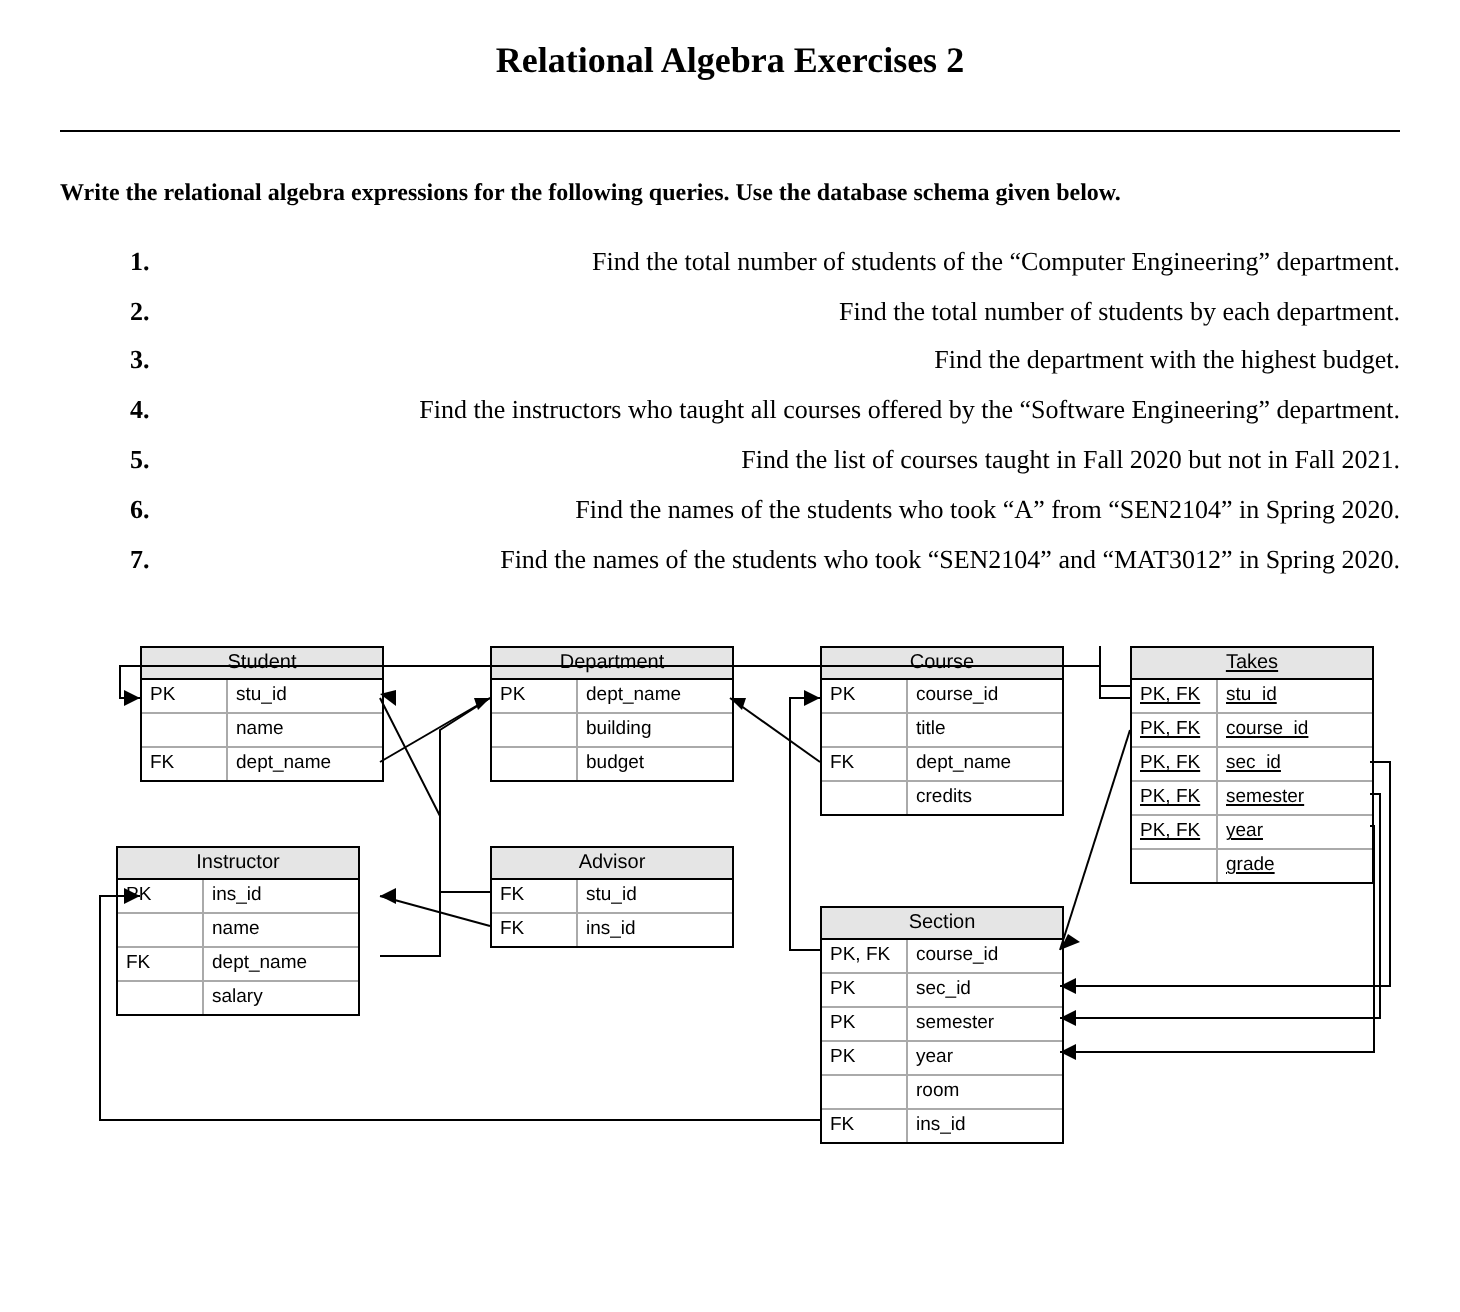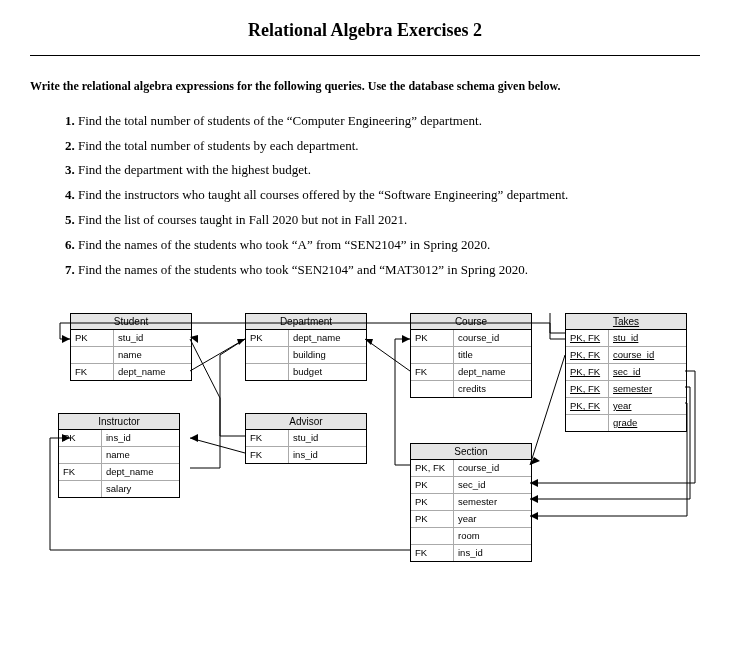--- a/index.html
+++ b/index.html
@@ -8,21 +8,21 @@
     font-family: "Times New Roman", Times, serif;
     background: #fff;
     color: #000;
     width: 730px;
     box-sizing: border-box;
   }
   .title {
     text-align: center;
     font-weight: bold;
     font-size: 18px;
-    margin-bottom: 14px;
+    margin-bottom: 24px;
   }
   .hr {
     border: none;
     border-top: 1px solid #000;
     margin-bottom: 22px;
   }
   .prompt {
     font-weight: bold;
     font-size: 12px;
     margin-bottom: 14px;
@@ -30,20 +30,21 @@
   }
   .qlist {
     list-style: decimal;
     padding-left: 48px;
     margin: 0 0 30px 0;
     font-size: 13px;
   }
   .qlist li {
     padding: 3px 0;
     line-height: 1.45;
+    text-align: right;
   }
   .qlist li::marker {
     font-weight: bold;
   }
   .diagram {
     position: relative;
     width: 670px;
     height: 290px;
     margin: 0 auto;
     font-family: Arial, Helvetica, sans-serif;

